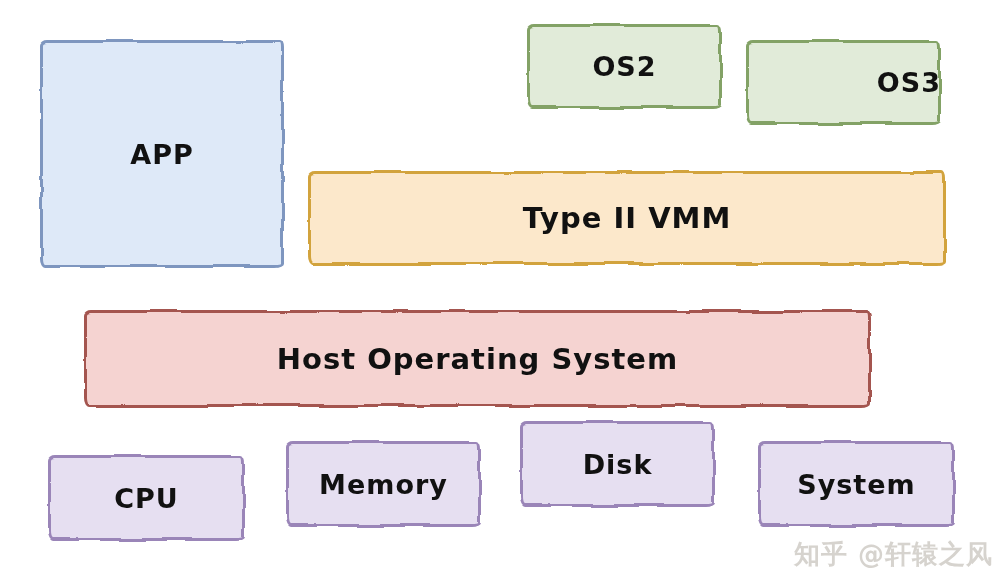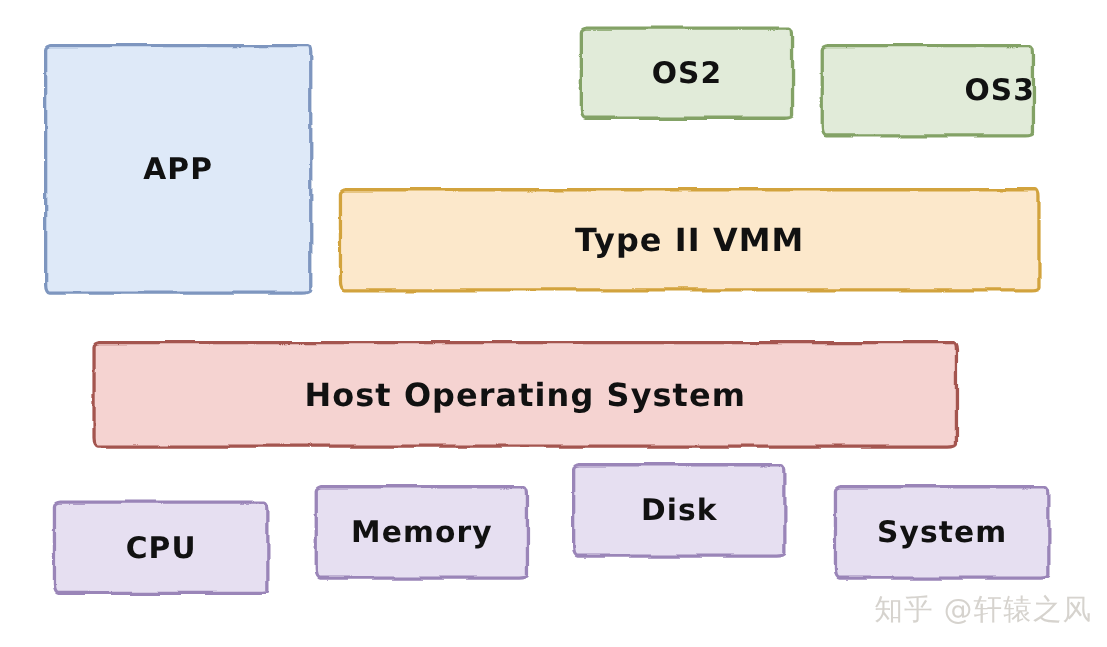--- a/index.html
+++ b/index.html
@@ -51,21 +51,21 @@
   .pos-cpu     { left: 48px;  top: 455px; width: 197px; height: 86px;  }
   .pos-memory  { left: 286px; top: 441px; width: 195px; height: 86px;  }
   .pos-disk    { left: 520px; top: 421px; width: 195px; height: 86px;  }
   .pos-network { left: 758px; top: 441px; width: 197px; height: 86px;  }
 
   .watermark {
     position: absolute;
     right: 13px;
     bottom: 16px;
     font-size: 26px;
-    font-weight: 400;
+    font-weight: 700;
     color: #d6d3ce;
     text-shadow: 1px 1px 0 #ffffff;
     letter-spacing: 1px;
     font-family: "DejaVu Sans", "Liberation Sans", sans-serif;
   }
 </style>
 </head>
 <body>
 
 <svg width="0" height="0" style="position:absolute" aria-hidden="true">

